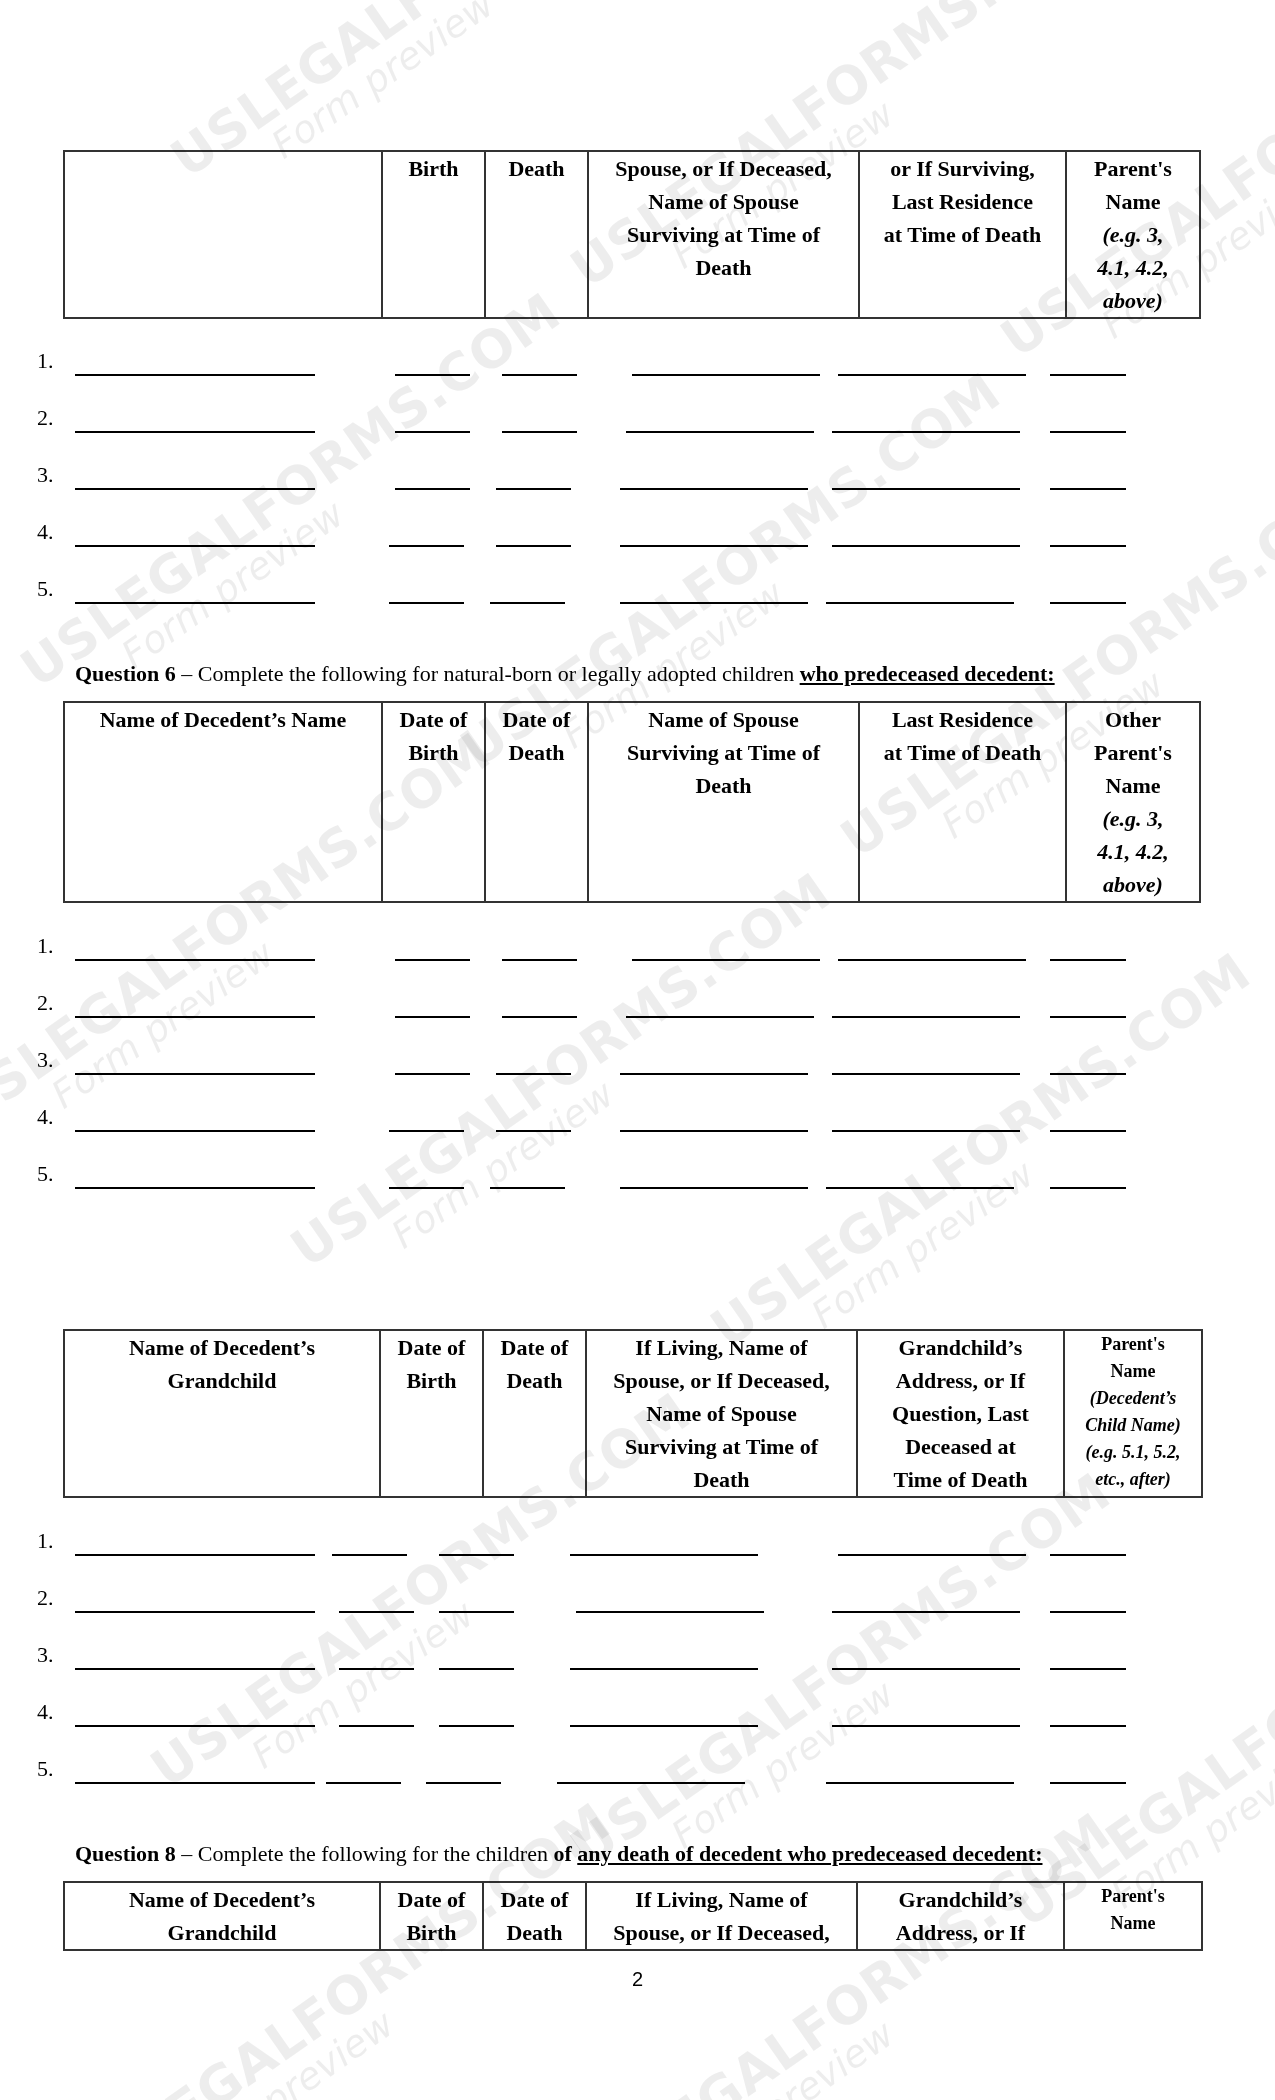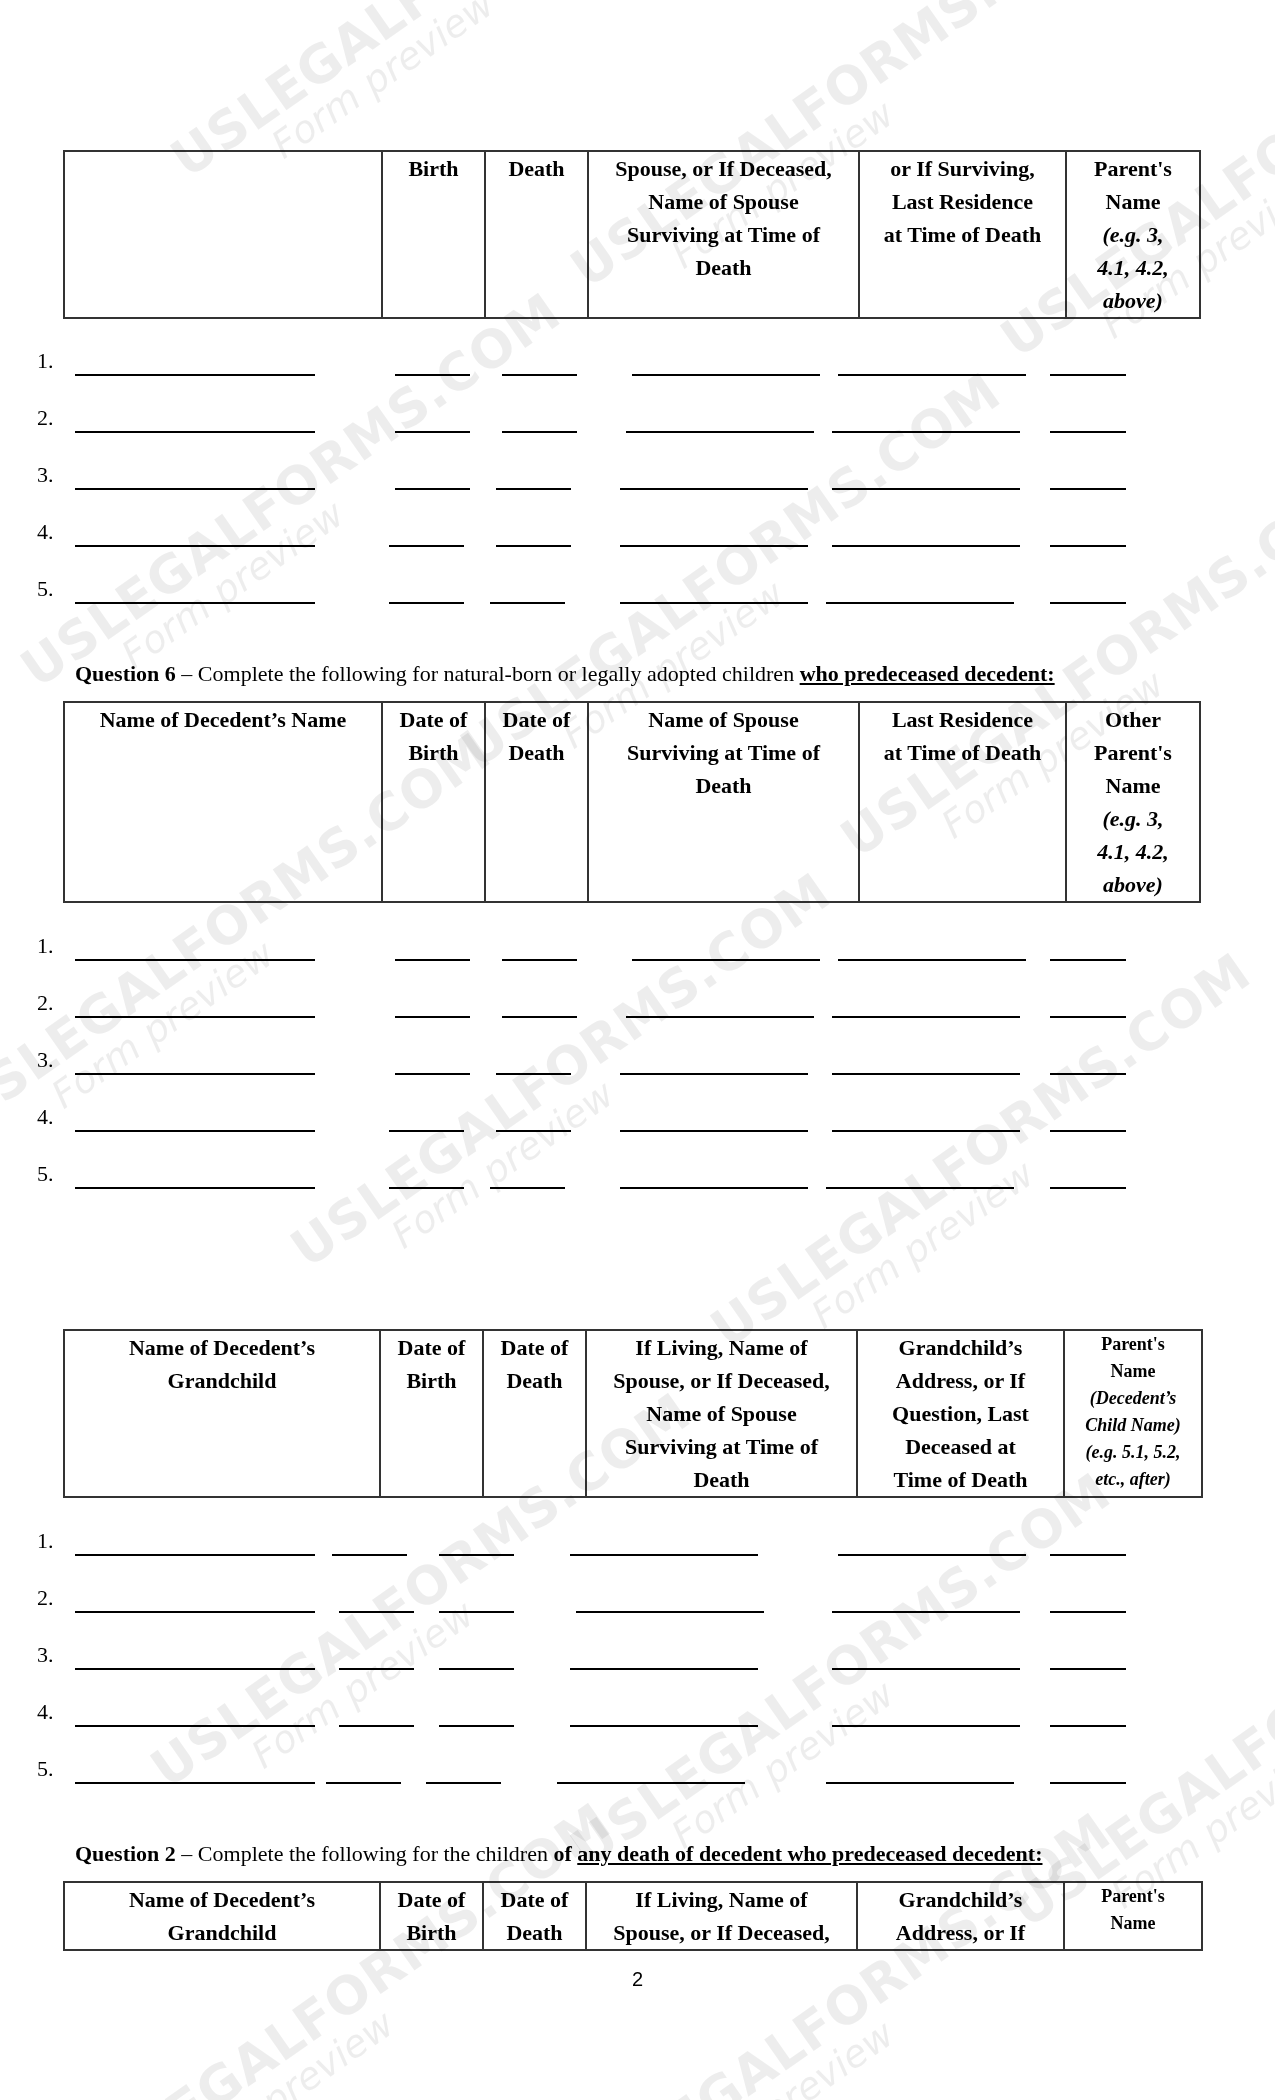--- a/index.html
+++ b/index.html
@@ -269,21 +269,21 @@
     <span class="num">5.</span>
     <span class="line" style="left:75px;width:240px"></span>
     <span class="line" style="left:326px;width:75px"></span>
     <span class="line" style="left:426px;width:75px"></span>
     <span class="line" style="left:557px;width:188px"></span>
     <span class="line" style="left:826px;width:188px"></span>
     <span class="line" style="left:1050px;width:76px"></span>
   </div>
 
   <div class="q" style="top:1840px">
-    <b>Question 2</b><span> – Complete the following for the children </span><b>of </b><u>any death of decedent who predeceased decedent:</u>
+    <b>Question 8</b><span> – Complete the following for the children </span><b>of </b><u>any death of decedent who predeceased decedent:</u>
   </div>
   <table class="hdr" style="top:1881px; width:1138px; height:66px;">
     <colgroup>
         <col style="width:316px">
         <col style="width:103px">
         <col style="width:103px">
         <col style="width:271px">
         <col style="width:207px">
         <col style="width:138px">
       </colgroup>

